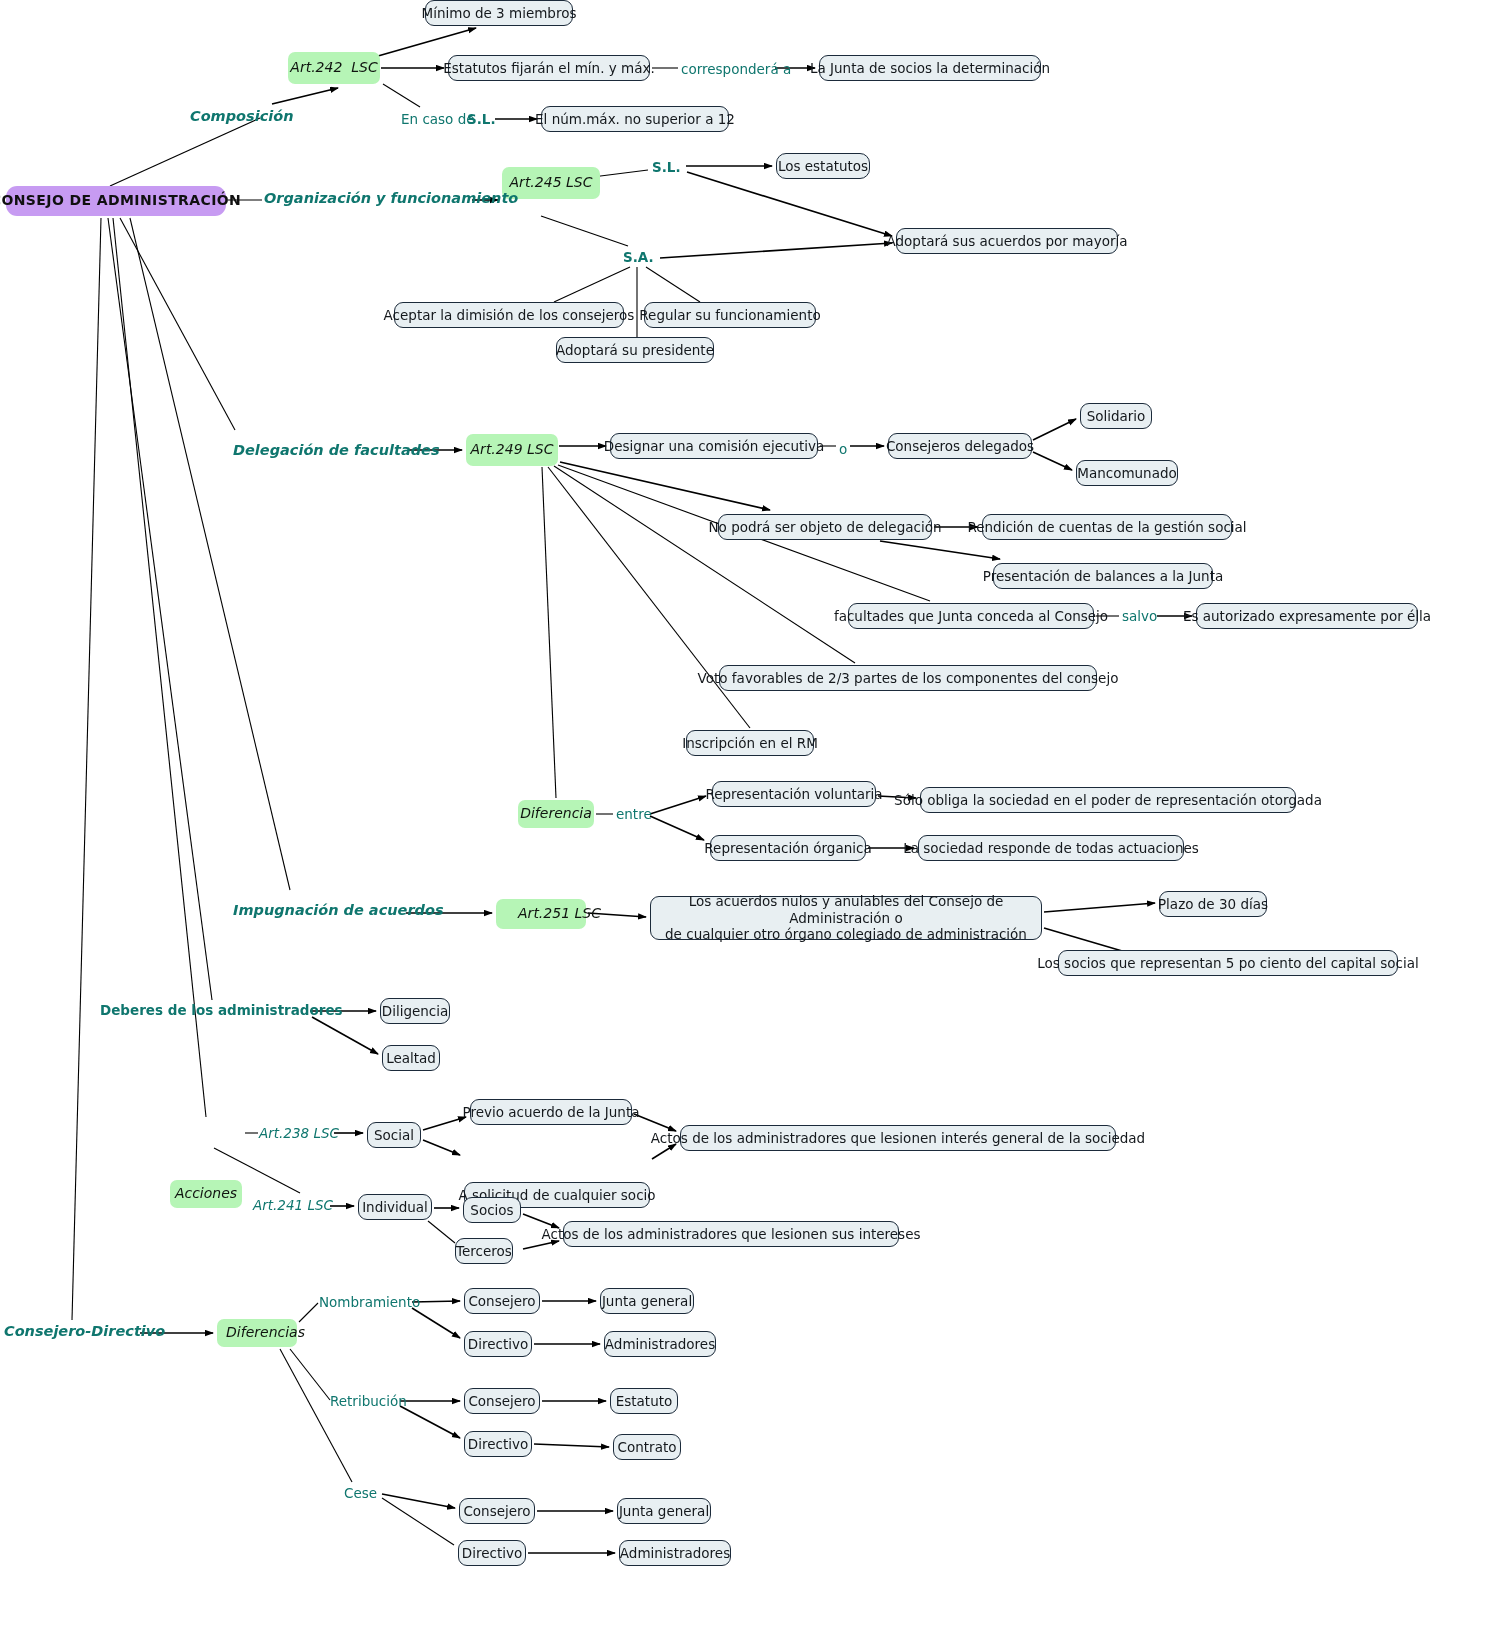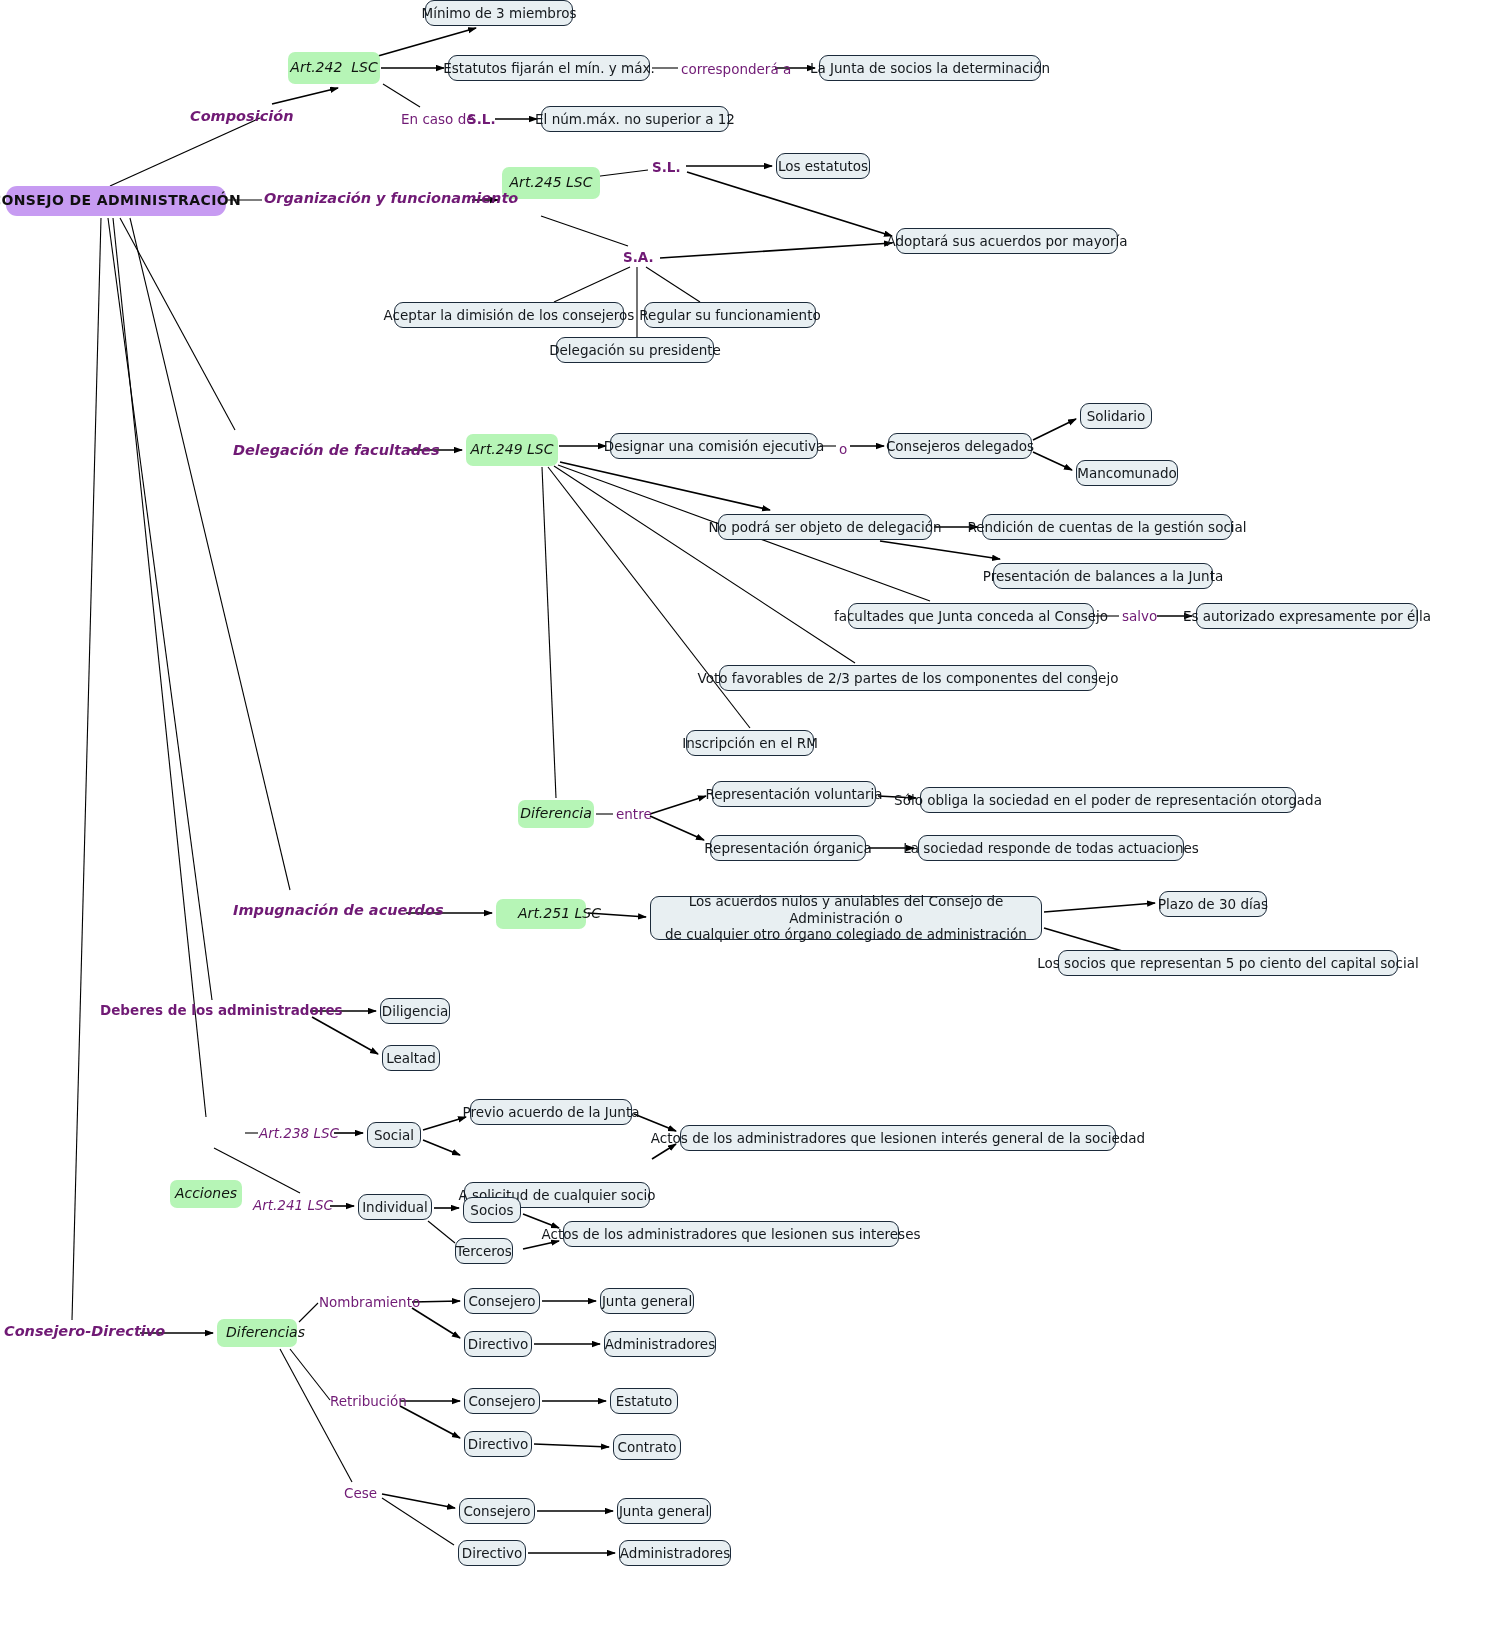--- a/index.html
+++ b/index.html
@@ -10,21 +10,21 @@
   .node{position:absolute;box-sizing:border-box;border:1px solid #1b2a3a;
         border-radius:9px;background:#e8eff2;color:#14181c;
         font-size:13.5px;line-height:1.25;text-align:center;
         display:flex;align-items:center;justify-content:center;
         padding:4px 9px;white-space:pre;}
   .node.multiline{white-space:pre-line;}
   .node.green{background:#b6f5b6;border:none;border-radius:7px;
               font-style:italic;font-size:14px;color:#101510;}
   .node.purple{background:#c79bf2;border:none;border-radius:11px;
                font-weight:bold;font-size:14px;letter-spacing:.4px;color:#101010;}
-  .lbl{position:absolute;font-size:13.5px;color:#701a75;white-space:pre;
+  .lbl{position:absolute;font-size:13.5px;color:#0f766e;white-space:pre;
        display:flex;align-items:center;}
   .lbl.bold-it{font-weight:bold;font-style:italic;font-size:14.5px;}
   .lbl.it{font-style:italic;}
   .lbl.b{font-weight:bold;}
 </style>
 </head>
 <body>
 
 <div id="stage">
   <svg id="edges" viewBox="0 0 1488 1640" xmlns="http://www.w3.org/2000/svg">
@@ -114,25 +114,25 @@
       </g>
   </svg>
   <div id="node-layer">
       <div class="node purple" style="left: 6px; top: 186px; width: 220px; height: 30px;">CONSEJO DE ADMINISTRACIÓN</div>
       <div class="node green" style="left: 288px; top: 52px; width: 92px; height: 32px;">Art.242  LSC</div>
       <div class="node" style="left: 425px; top: 0px; width: 148px; height: 26px;">Mínimo de 3 miembros</div>
       <div class="node" style="left: 448px; top: 55px; width: 202px; height: 26px;">Estatutos fijarán el mín. y máx.</div>
       <div class="node" style="left: 819px; top: 55px; width: 222px; height: 26px;">La Junta de socios la determinación</div>
       <div class="node" style="left: 541px; top: 106px; width: 188px; height: 26px;">El núm.máx. no superior a 12</div>
       <div class="node green" style="left: 502px; top: 167px; width: 98px; height: 32px;">Art.245 LSC</div>
-      <div class="node" style="left: 776px; top: 153px; width: 94px; height: 26px;">Los estatutos</div>
+      <div class="node" style="left: 776px; top: 153px; width: 94px; height: 26px; border-radius: 10px;">Los estatutos</div>
       <div class="node" style="left: 896px; top: 228px; width: 222px; height: 26px;">Adoptará sus acuerdos por mayoría</div>
       <div class="node" style="left: 394px; top: 302px; width: 230px; height: 26px;">Aceptar la dimisión de los consejeros</div>
       <div class="node" style="left: 644px; top: 302px; width: 172px; height: 26px;">Regular su funcionamiento</div>
-      <div class="node" style="left: 556px; top: 337px; width: 158px; height: 26px;">Delegación su presidente</div>
+      <div class="node" style="left: 556px; top: 337px; width: 158px; height: 26px;">Adoptará su presidente</div>
       <div class="node green" style="left: 466px; top: 434px; width: 92px; height: 32px;">Art.249 LSC</div>
       <div class="node" style="left: 610px; top: 433px; width: 208px; height: 26px;">Designar una comisión ejecutiva</div>
       <div class="node" style="left: 888px; top: 433px; width: 144px; height: 26px;">Consejeros delegados</div>
       <div class="node" style="left: 1080px; top: 403px; width: 72px; height: 26px;">Solidario</div>
       <div class="node" style="left: 1076px; top: 460px; width: 102px; height: 26px;">Mancomunado</div>
       <div class="node" style="left: 718px; top: 514px; width: 214px; height: 26px;">No podrá ser objeto de delegación</div>
       <div class="node" style="left: 982px; top: 514px; width: 250px; height: 26px;">Rendición de cuentas de la gestión social</div>
       <div class="node" style="left: 993px; top: 563px; width: 220px; height: 26px;">Presentación de balances a la Junta</div>
       <div class="node" style="left: 848px; top: 603px; width: 246px; height: 26px;">facultades que Junta conceda al Consejo</div>
       <div class="node" style="left: 1196px; top: 603px; width: 222px; height: 26px;">Es autorizado expresamente por élla</div>

